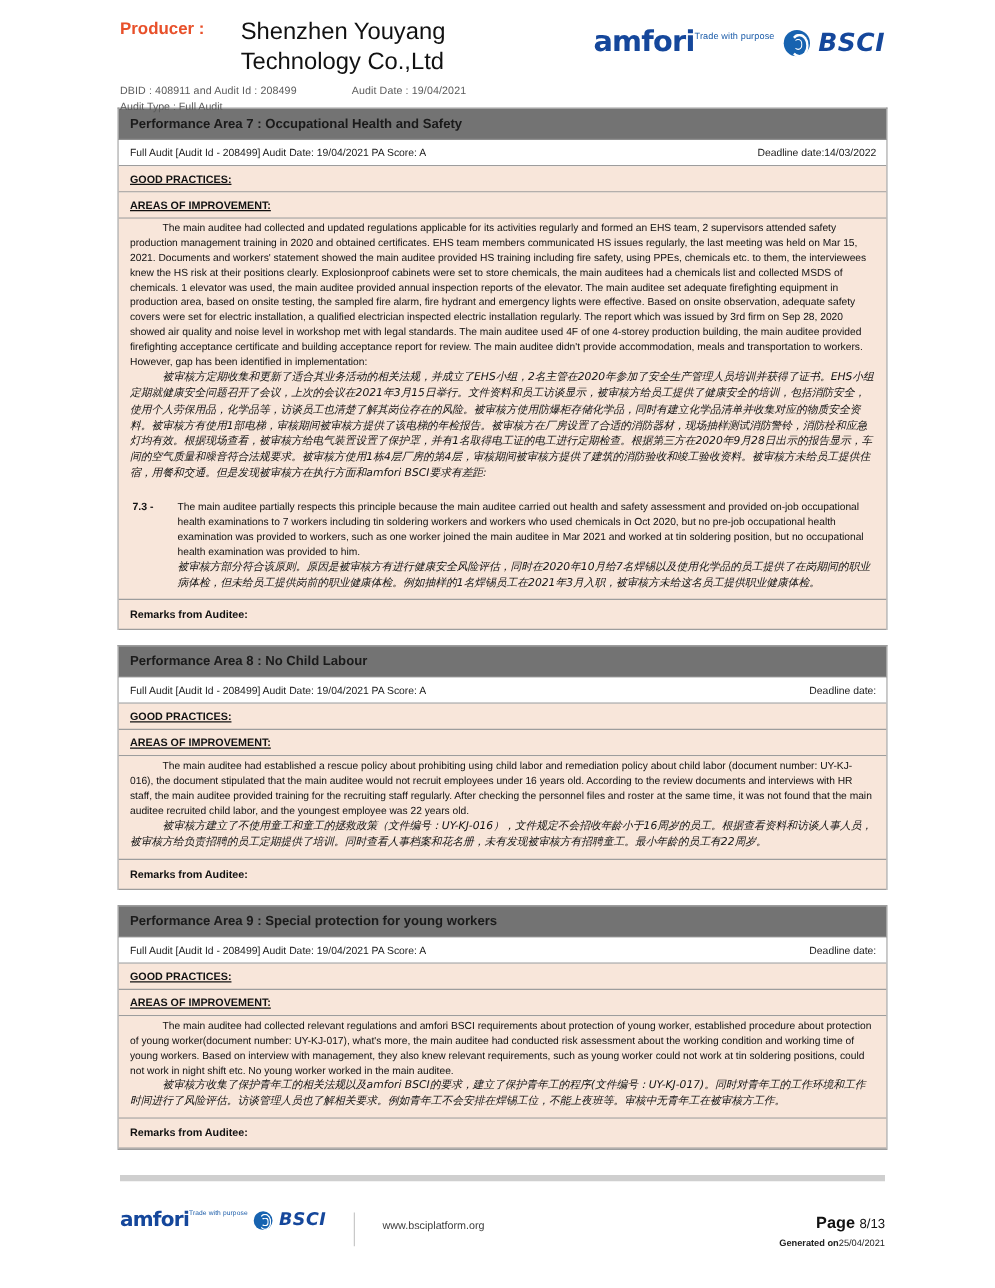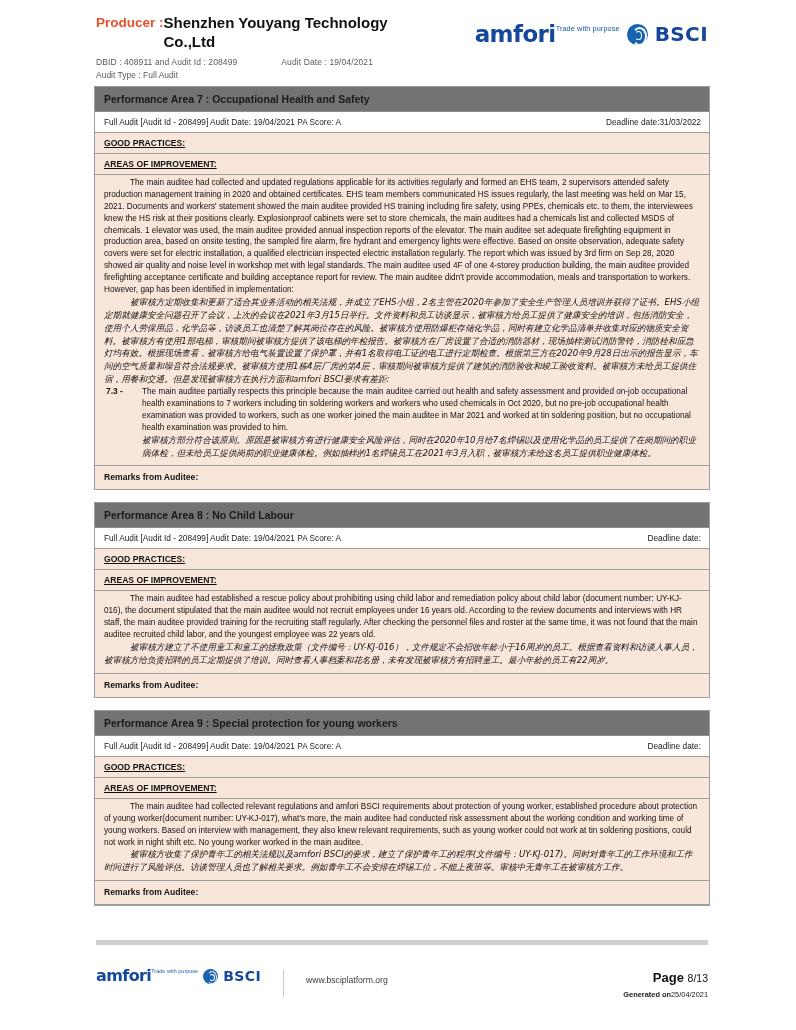--- a/index.html
+++ b/index.html
@@ -20,32 +20,32 @@
 
   
   .page-header {
     position: relative;
     padding: 14px 30px 6px 96px;
     height: 86px;
   }
   .producer-row {
     display: flex;
     align-items: flex-start;
-    gap: 0;
+    gap: 29px;
   }
   .producer-label {
     color: #e8502a;
     font-size: 13.5px;
     font-weight: bold;
     white-space: nowrap;
     padding-top: 1px;
   }
   .producer-name {
-    font-size: 15px;
-    font-weight: bold;
+    font-size: 19px;
+    font-weight: normal;
     color: #111;
     line-height: 1.25;
     max-width: 230px;
   }
   .meta-row {
     margin-top: 5px;
     font-size: 8.5px;
     color: #5a5a5a;
     display: flex;
     gap: 44px;
@@ -108,20 +108,21 @@
     border: 1.6px solid #ffffff;
     border-radius: 50%;
     border-left-color: transparent;
   }
   .brand-bsci {
     font-size: 20px;
     font-weight: bold;
     color: #15479b;
     letter-spacing: 0.4px;
     font-family: "DejaVu Sans", sans-serif;
+    font-style: italic;
   }
 
   
   .report-body {
     padding: 0 86px 0 94px;
   }
   .pa-block {
     border: 1px solid #9d9d9d;
     border-bottom: none;
     margin-bottom: 12px;
@@ -180,21 +181,21 @@
     line-height: 1.5;
     color: #111;
     text-indent: 26px;
     margin: 0;
     font-family: "DejaVu Sans", "Liberation Sans", sans-serif;
     font-style: italic;
   }
   .finding-row {
     display: flex;
     gap: 0;
-    margin-top: 0;
+    margin-top: 14px;
   }
   .finding-num {
     flex: none;
     width: 38px;
     font-size: 8.4px;
     font-weight: bold;
     color: #111;
     padding-left: 2px;
   }
   .finding-text { flex: 1; }
@@ -304,21 +305,21 @@
     <div class="brand-bsci">BSCI</div>
   </div>
 </div>
 
 <div class="report-body">
 
   <div class="pa-block">
     <div class="pa-title">Performance Area 7 : Occupational Health and Safety</div>
     <div class="pa-audit-row">
       <div class="pa-audit-left">Full Audit [Audit Id - 208499] Audit Date: 19/04/2021 PA Score: A</div>
-      <div class="pa-audit-right">Deadline date:31/03/2022</div>
+      <div class="pa-audit-right">Deadline date:14/03/2022</div>
     </div>
     <div class="sec-head"><span>GOOD PRACTICES:</span></div>
     <div class="sec-head"><span>AREAS OF IMPROVEMENT:</span></div>
     <div class="sec-body">
       <p class="para-en">The main auditee had collected and updated regulations applicable for its activities regularly and formed an EHS team, 2 supervisors attended safety production management training in 2020 and obtained certificates. EHS team members communicated HS issues regularly, the last meeting was held on Mar 15, 2021. Documents and workers' statement showed the main auditee provided HS training including fire safety, using PPEs, chemicals etc. to them, the interviewees knew the HS risk at their positions clearly. Explosionproof cabinets were set to store chemicals, the main auditees had a chemicals list and collected MSDS of chemicals. 1 elevator was used, the main auditee provided annual inspection reports of the elevator. The main auditee set adequate firefighting equipment in production area, based on onsite testing, the sampled fire alarm, fire hydrant and emergency lights were effective. Based on onsite observation, adequate safety covers were set for electric installation, a qualified electrician inspected electric installation regularly. The report which was issued by 3rd firm on Sep 28, 2020 showed air quality and noise level in workshop met with legal standards. The main auditee used 4F of one 4-storey production building, the main auditee provided firefighting acceptance certificate and building acceptance report for review. The main auditee didn't provide accommodation, meals and transportation to workers. However, gap has been identified in implementation:</p>
       <p class="para-zh">被审核方定期收集和更新了适合其业务活动的相关法规，并成立了EHS小组，2名主管在2020年参加了安全生产管理人员培训并获得了证书。EHS小组定期就健康安全问题召开了会议，上次的会议在2021年3月15日举行。文件资料和员工访谈显示，被审核方给员工提供了健康安全的培训，包括消防安全，使用个人劳保用品，化学品等，访谈员工也清楚了解其岗位存在的风险。被审核方使用防爆柜存储化学品，同时有建立化学品清单并收集对应的物质安全资料。被审核方有使用1部电梯，审核期间被审核方提供了该电梯的年检报告。被审核方在厂房设置了合适的消防器材，现场抽样测试消防警铃，消防栓和应急灯均有效。根据现场查看，被审核方给电气装置设置了保护罩，并有1名取得电工证的电工进行定期检查。根据第三方在2020年9月28日出示的报告显示，车间的空气质量和噪音符合法规要求。被审核方使用1栋4层厂房的第4层，审核期间被审核方提供了建筑的消防验收和竣工验收资料。被审核方未给员工提供住宿，用餐和交通。但是发现被审核方在执行方面和amfori BSCI要求有差距:</p>
       <div class="finding-row">
         <div class="finding-num">7.3 -</div>
         <div class="finding-text">
           <p class="para-en">The main auditee partially respects this principle because the main auditee carried out health and safety assessment and provided on-job occupational health examinations to 7 workers including tin soldering workers and workers who used chemicals in Oct 2020, but no pre-job occupational health examination was provided to workers, such as one worker joined the main auditee in Mar 2021 and worked at tin soldering position, but no occupational health examination was provided to him.</p>

